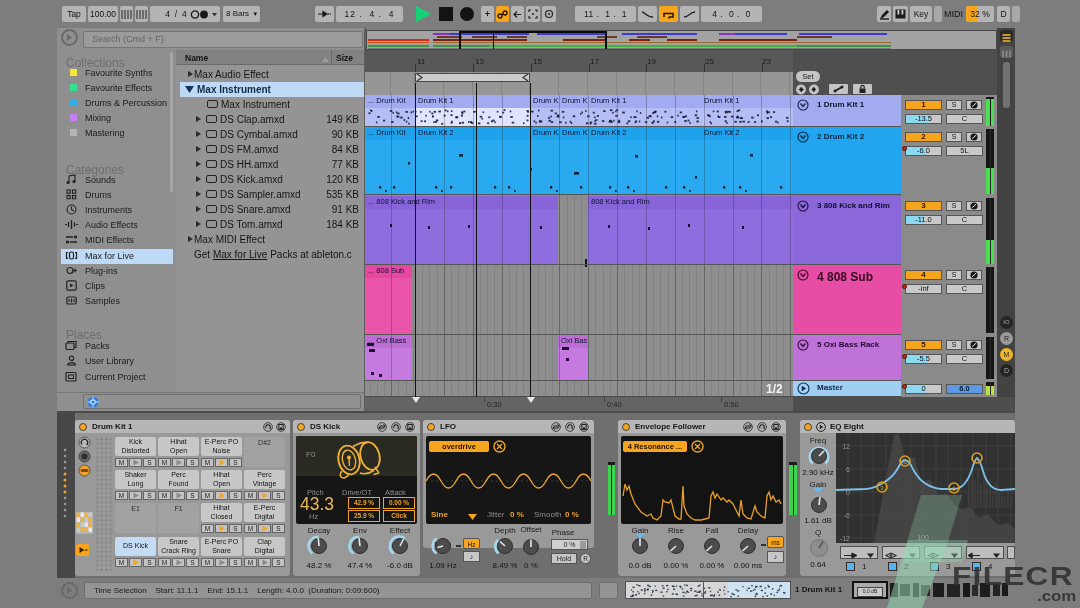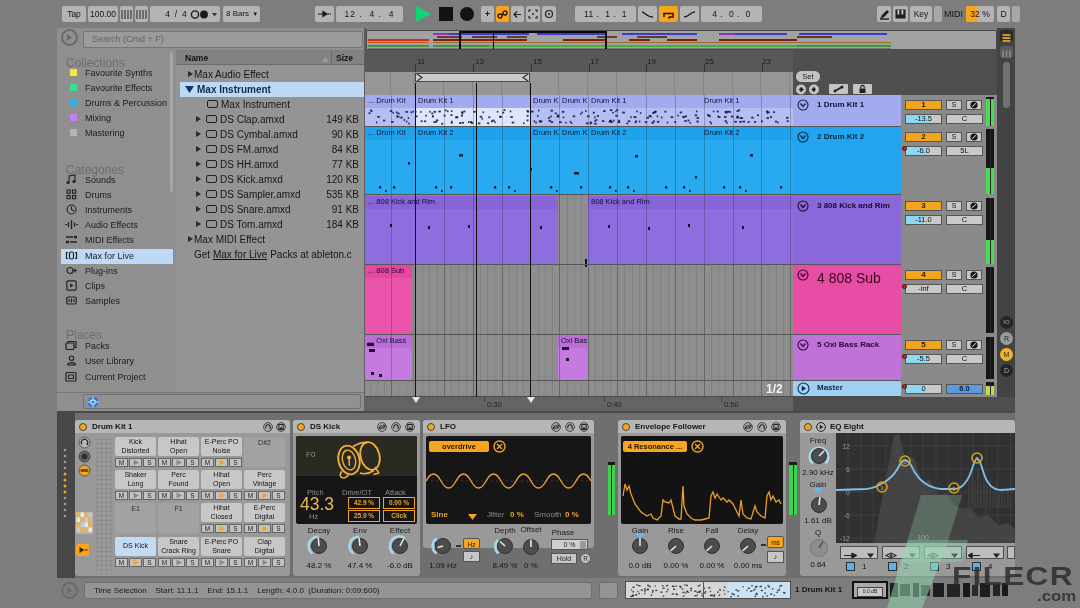--- a/index.html
+++ b/index.html
@@ -771,21 +771,21 @@
 <div class="tb" style="left:817px;top:132px;font-weight:bold;font-size:8px;color:#06243f">2 Drum Kit 2</div>
 <svg class="a" style="left:797px;top:200px" width="12" height="12">
         <circle cx="6" cy="6" r="5" fill="none" stroke="#180f38" stroke-width="1.1"></circle>
         <path d="M3.5 4.5 L6 7.5 L8.5 4.5" fill="none" stroke="#180f38" stroke-width="1.3"></path>
       </svg>
 <div class="tb" style="left:817px;top:201px;font-weight:bold;font-size:8px;color:#140d33">3 808 Kick and Rim</div>
 <svg class="a" style="left:797px;top:269px" width="12" height="12">
         <circle cx="6" cy="6" r="5" fill="none" stroke="#38091f" stroke-width="1.1"></circle>
         <path d="M3.5 4.5 L6 7.5 L8.5 4.5" fill="none" stroke="#38091f" stroke-width="1.3"></path>
       </svg>
-<div class="tb" style="left:817px;top:270px;font-weight:normal;font-size:14px;color:#330a20">4 808 Sub</div>
+<div class="tb" style="left:817px;top:270px;font-weight:bold;font-size:12px;color:#330a20">4 808 Sub</div>
 <svg class="a" style="left:797px;top:339px" width="12" height="12">
         <circle cx="6" cy="6" r="5" fill="none" stroke="#2a0d33" stroke-width="1.1"></circle>
         <path d="M3.5 4.5 L6 7.5 L8.5 4.5" fill="none" stroke="#2a0d33" stroke-width="1.3"></path>
       </svg>
 <div class="tb" style="left:817px;top:340px;font-weight:bold;font-size:8px;color:#260c30">5 Oxi Bass Rack</div>
 <svg class="a" style="left:797px;top:382px" width="13" height="13">
         <circle cx="6.5" cy="6.5" r="5.5" fill="none" stroke="#10284a" stroke-width="1.1"></circle>
         <path d="M4.8 3.8 L9 6.5 L4.8 9.2z" fill="#10284a"></path>
       </svg>
 <div class="tb" style="left:817px;top:383px;font-weight:bold;font-size:8px;color:#0d2442">Master</div>

